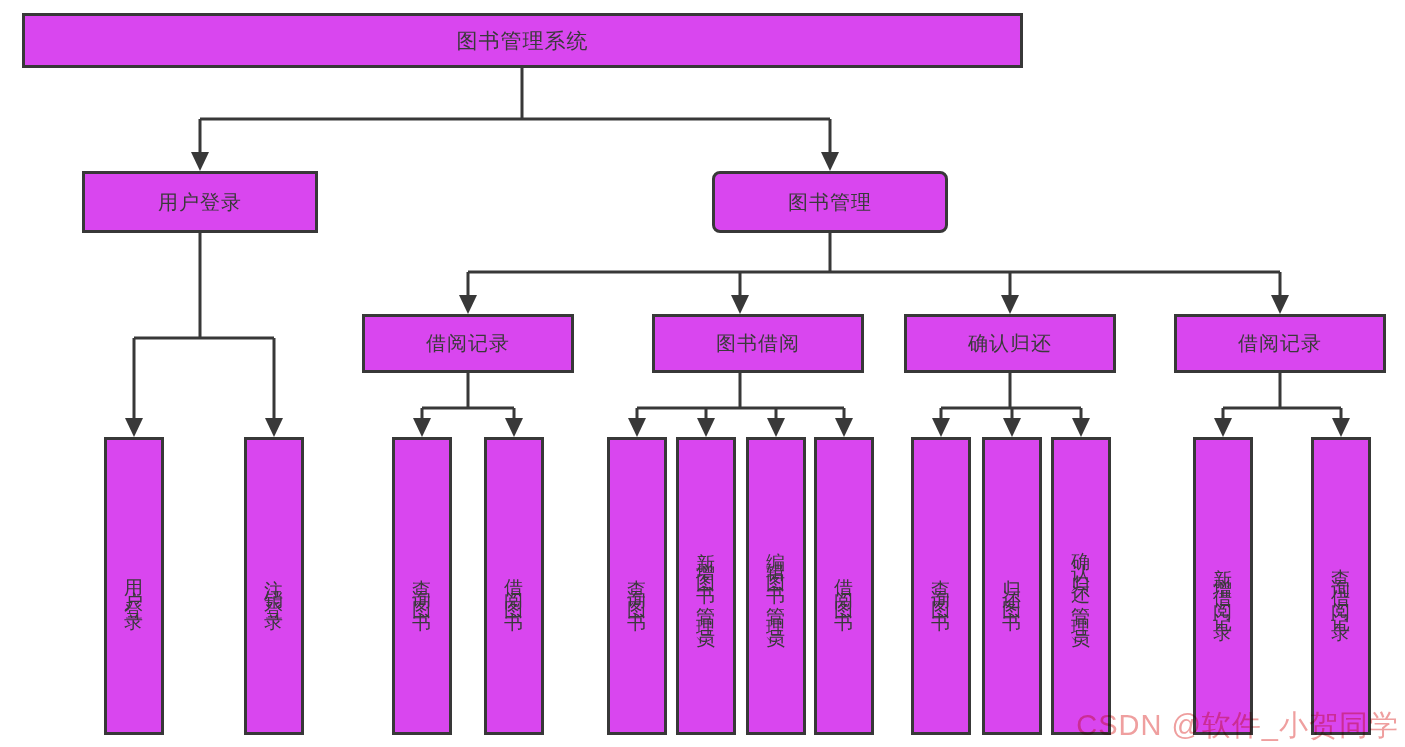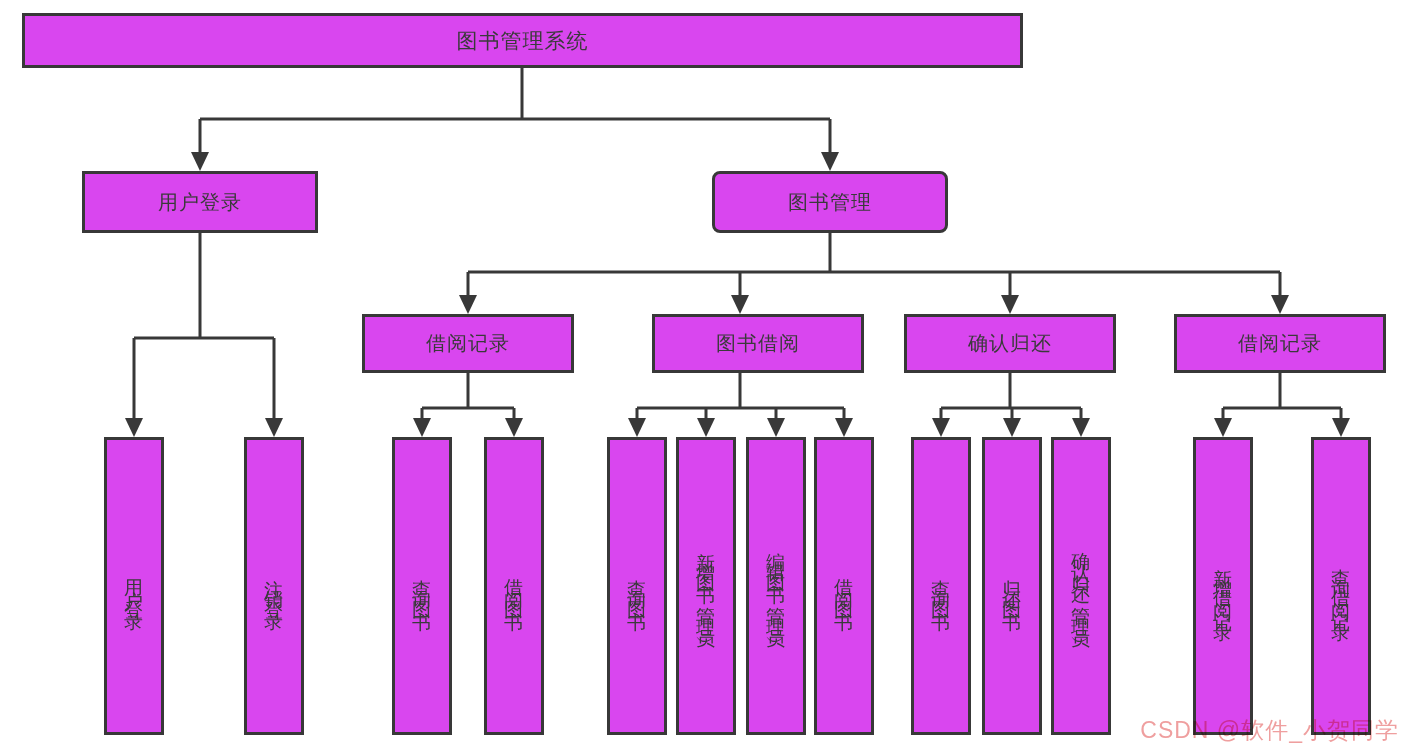--- a/index.html
+++ b/index.html
@@ -62,21 +62,21 @@
   .n-l2-2 {left:904px; top:314px; width:212px; height:59px;}
   .n-l2-3 {left:1174px;top:314px; width:212px; height:59px;}
   .n-a0{left:104px;}  .n-a1{left:244px;}
   .n-b0{left:392px;}  .n-b1{left:484px;}
   .n-c0{left:607px;}  .n-c1{left:676px;} .n-c2{left:746px;} .n-c3{left:814px;}
   .n-d0{left:911px;}  .n-d1{left:982px;} .n-d2{left:1051px;}
   .n-e0{left:1193px;} .n-e1{left:1311px;}
   .watermark{
     position:absolute;
     right:6px;bottom:1px;
-    font-size:23px;
+    font-size:29px;
     letter-spacing:1px;
     color:var(--watermark_pink);
     mix-blend-mode:multiply;
     white-space:nowrap;
     pointer-events:none;
   }
 </style>
 </head>
 <body>
 

